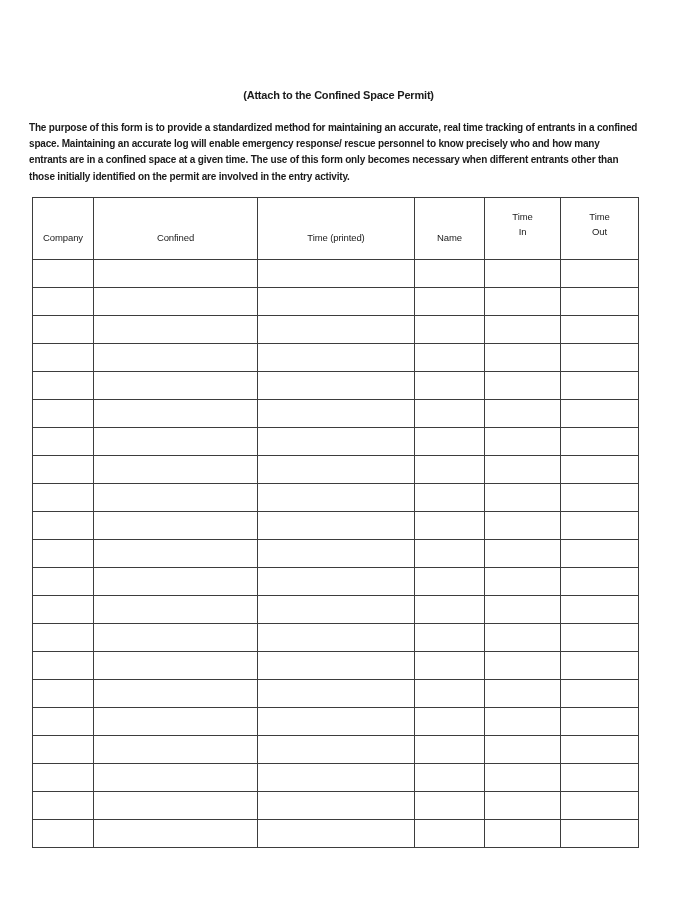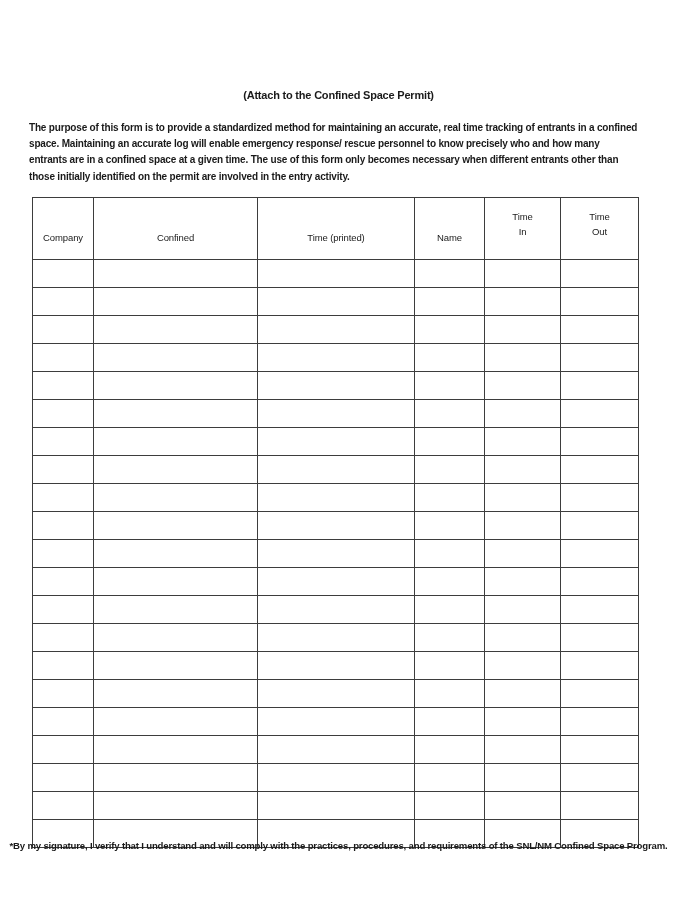--- a/index.html
+++ b/index.html
@@ -343,15 +343,14 @@
           <td></td>
           <td></td>
           <td></td>
           <td></td>
           <td></td>
           <td></td>
         </tr>
       </tbody>
   </table>
 
-  <div class="footer-note">*By my signature, I verify that I understand and will comply with the practices, procedures, and requirements of the SNL/NM Confined Space Program.</div>
 
 </div>
 
 </body></html>

